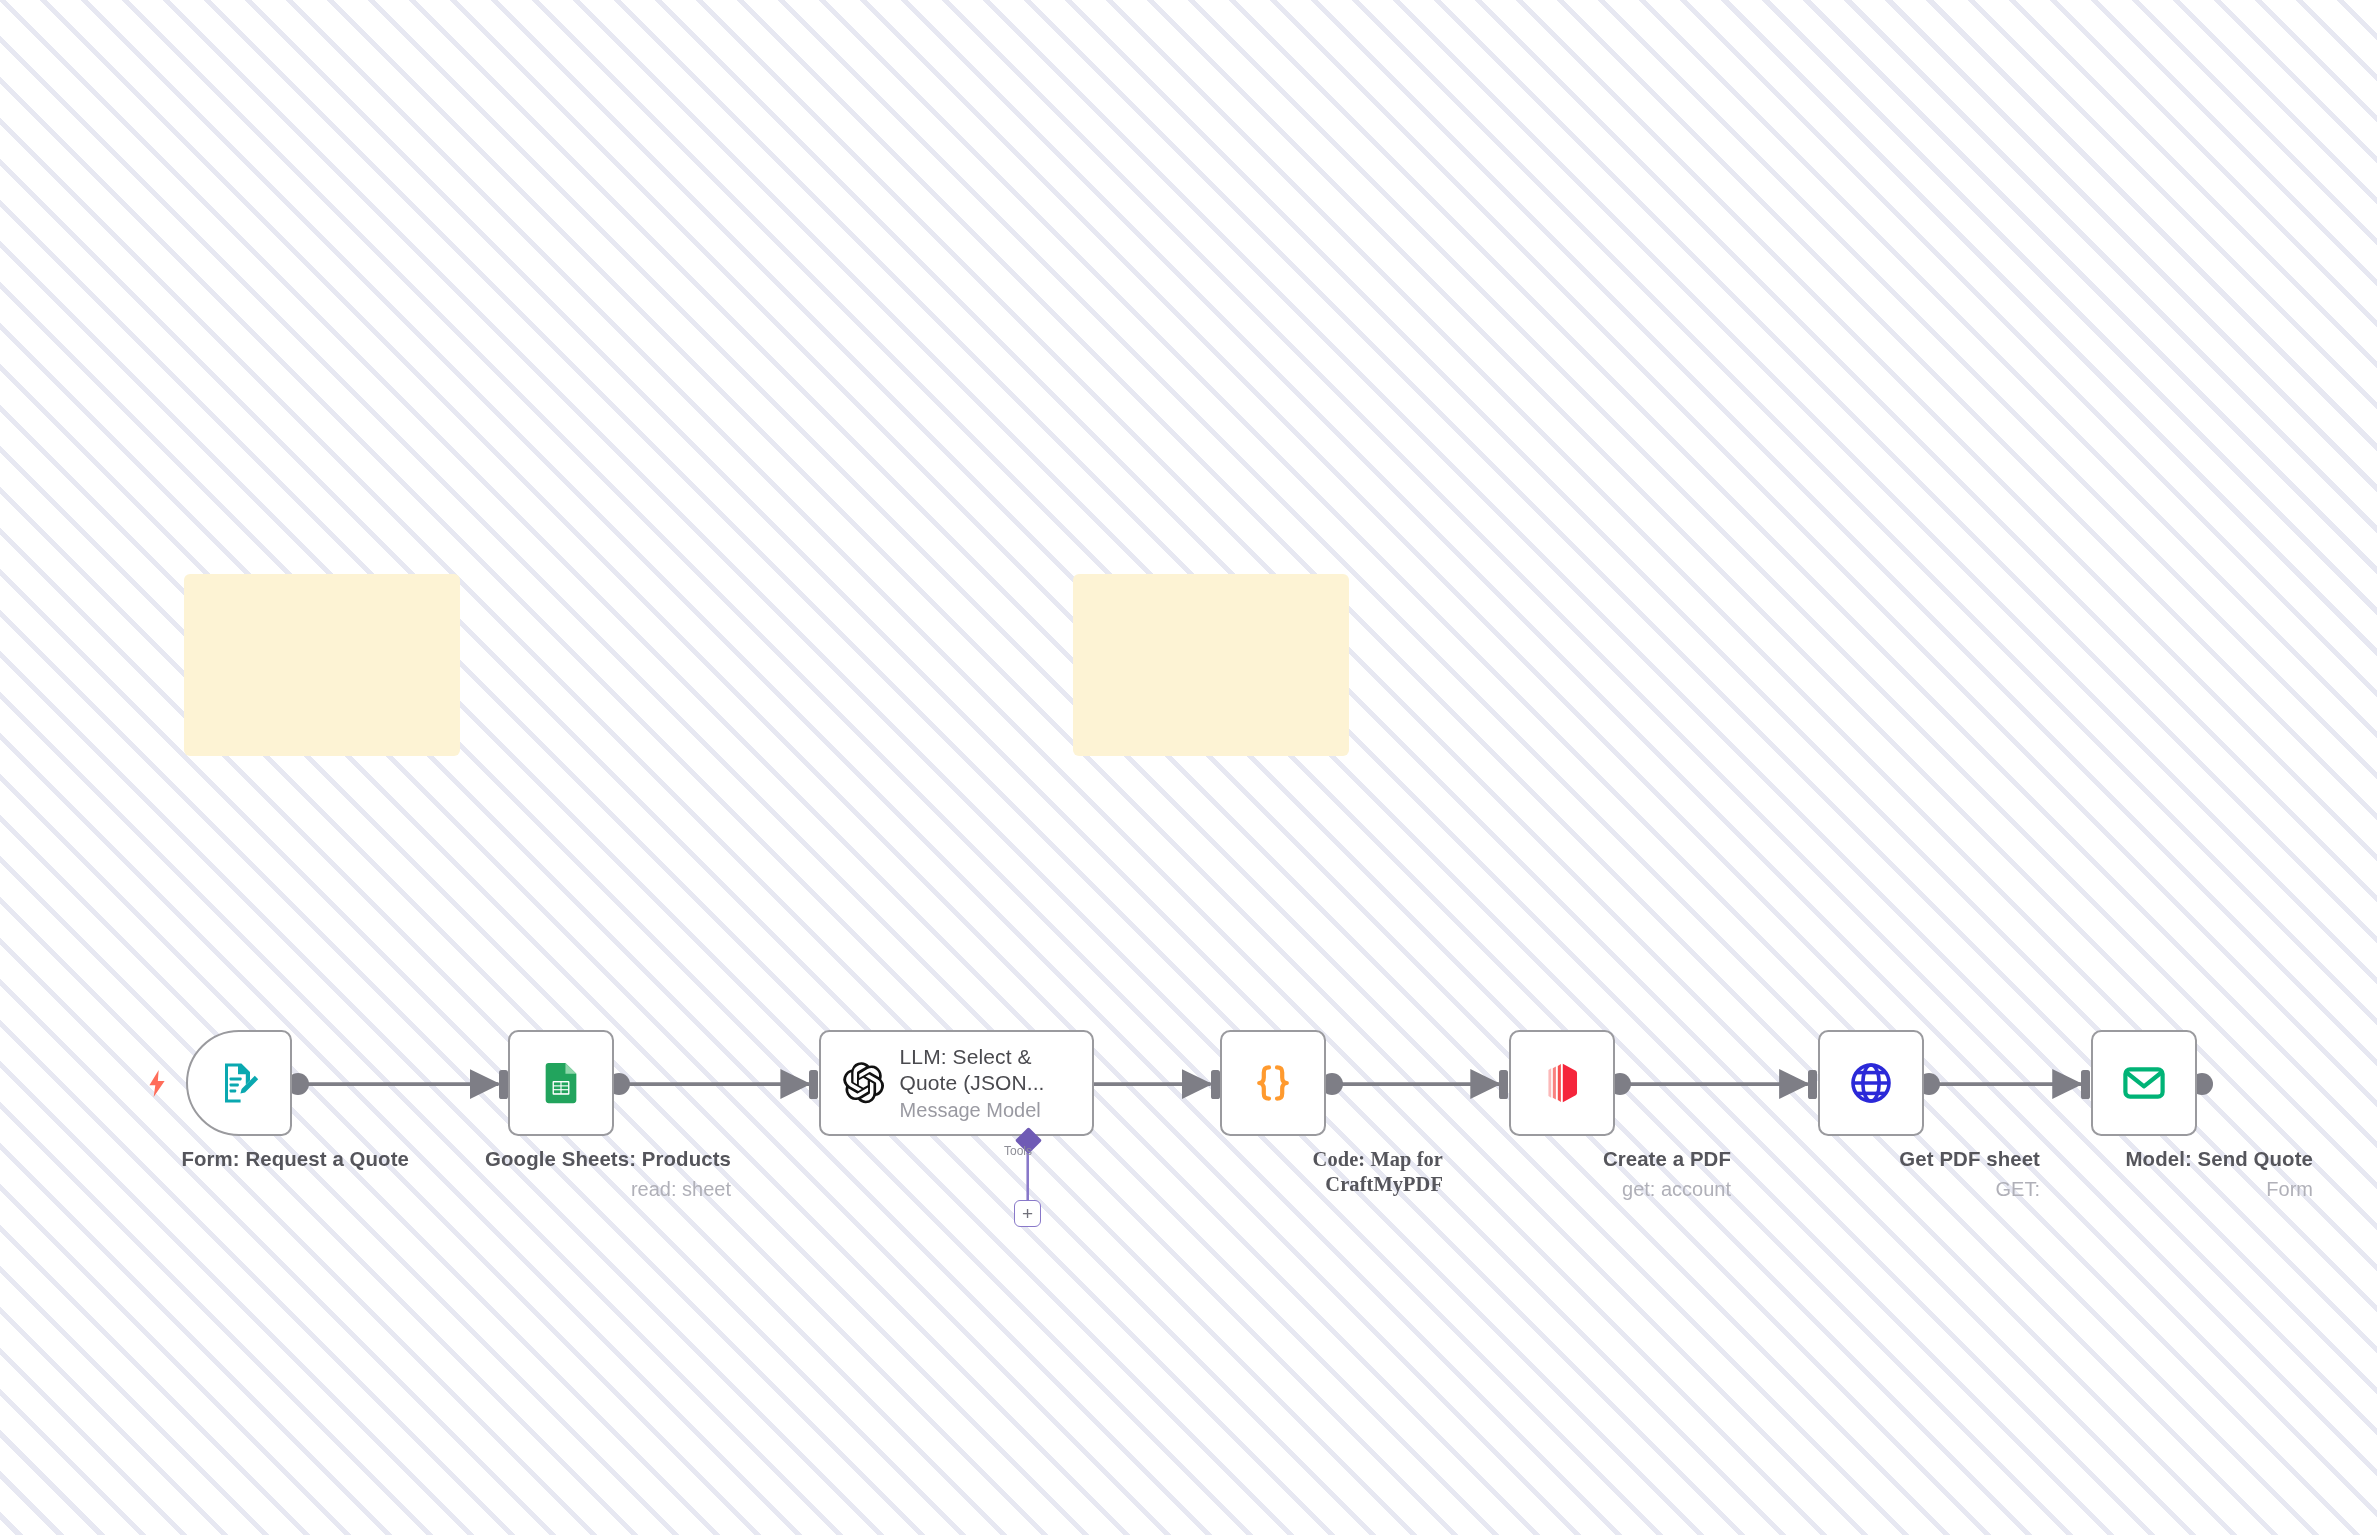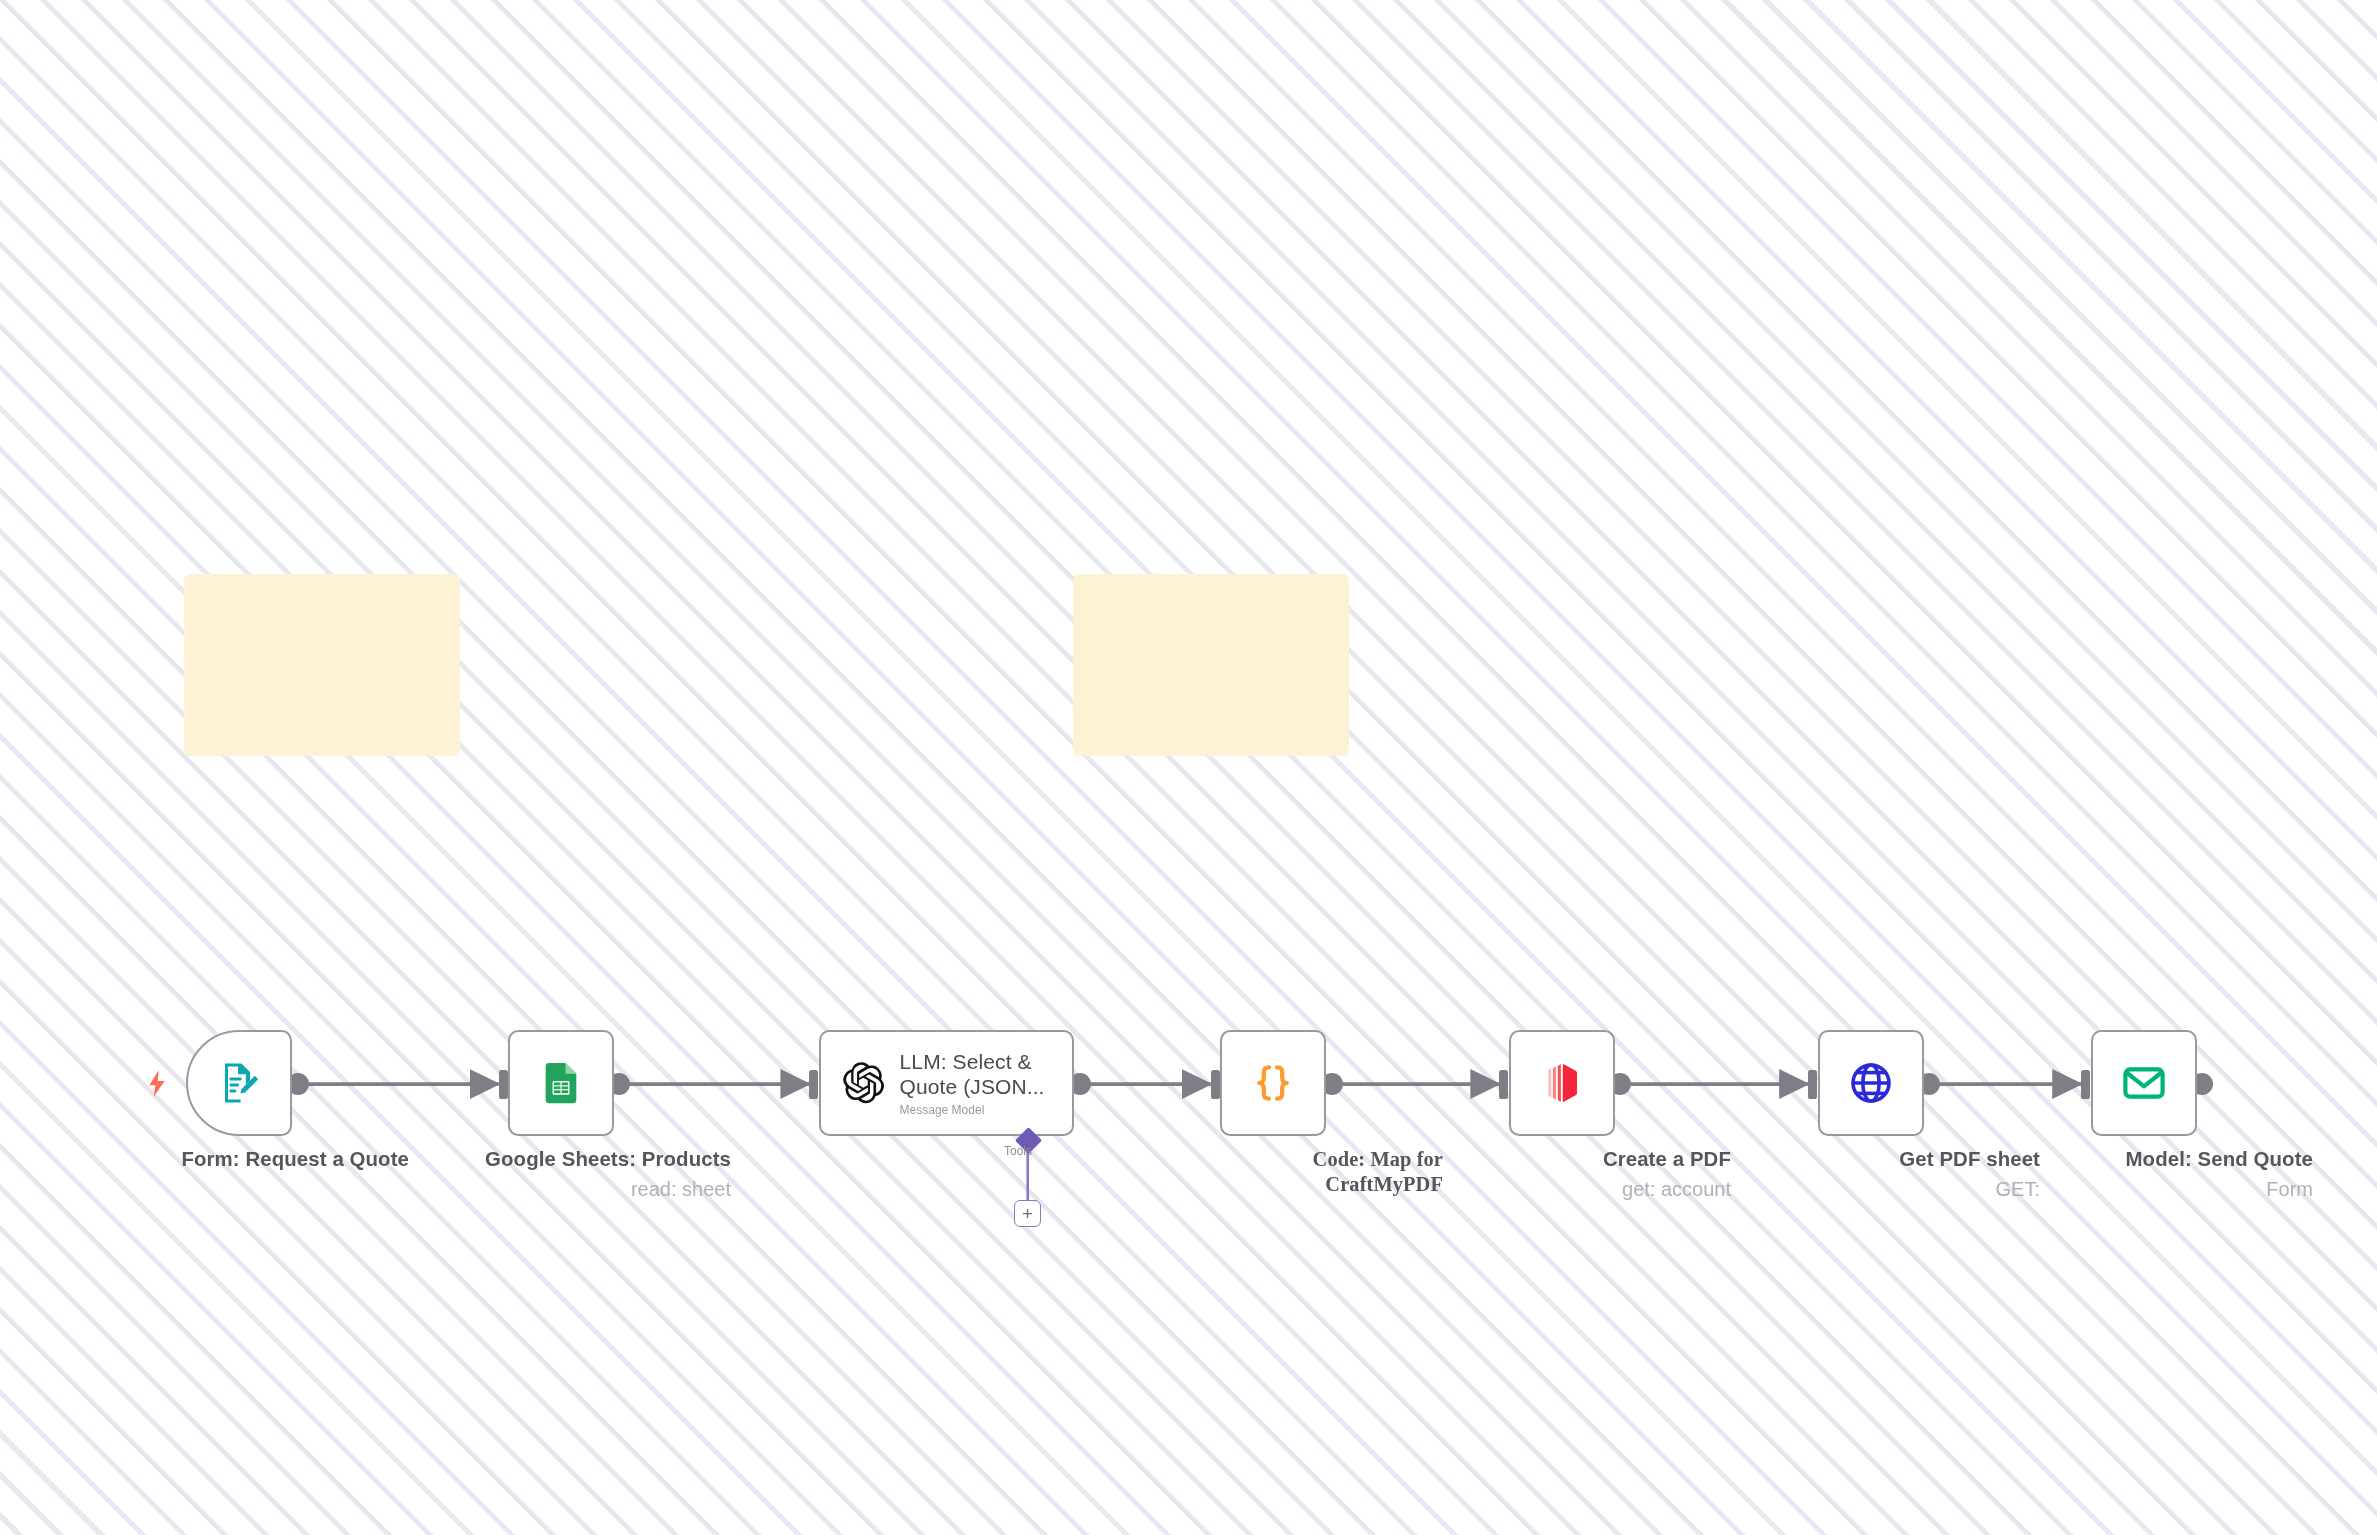--- a/index.html
+++ b/index.html
@@ -77,21 +77,21 @@
   }
   .inline-title {
     font-size: 21px;
     font-weight: 400;
     color: #4a4a4f;
     line-height: 1.22;
     letter-spacing: 0.1px;
     white-space: nowrap;
   }
   .inline-sub {
-    font-size: 12px;
+    font-size: 20px;
     color: #9a9aa2;
     margin-top: 3.4px;
     white-space: nowrap;
   }
 
   
   .node-label {
     position: absolute;
     text-align: right;
     pointer-events: none;
@@ -242,21 +242,21 @@
           <rect x="12.3" y="15.8" width="3.4" height="1.5"></rect>
         </g>
       </svg>
     </span>
   </div>
   <div class="node-label" style="left:391px; top:1147px; width:340px;">
     <div class="nl-title">Google Sheets: Products</div>
     <div class="nl-sub">read: sheet</div>
   </div>
 
-  <div class="node wide" style="left:819px; top:1030px; width:255px; height:106px;">
+  <div class="node wide" style="left:819px; top:1030px; width:275px; height:106px;">
     <span class="node-icon">
       <svg width="46" height="46" viewBox="0 0 24 24">
         <path fill="#111111" d="M21.5 10a5.3 5.3 0 0 0-.46-4.37 5.4 5.4 0 0 0-5.8-2.58A5.35 5.35 0 0 0 11.2 1.2a5.4 5.4 0 0 0-5.14 3.72A5.33 5.33 0 0 0 2.5 7.5a5.4 5.4 0 0 0 .66 6.32 5.3 5.3 0 0 0 .46 4.37 5.4 5.4 0 0 0 5.8 2.58 5.34 5.34 0 0 0 4.03 1.8 5.4 5.4 0 0 0 5.15-3.73 5.33 5.33 0 0 0 3.56-2.58A5.4 5.4 0 0 0 21.5 10zm-8.04 11.2a4 4 0 0 1-2.56-.93l.13-.07 4.25-2.45a.69.69 0 0 0 .35-.6v-5.99l1.8 1.04a.06.06 0 0 1 .03.05v4.96a4.02 4.02 0 0 1-4 4zM4.85 17.5a3.99 3.99 0 0 1-.48-2.68l.13.08 4.25 2.45a.69.69 0 0 0 .7 0l5.19-3v2.08a.07.07 0 0 1-.03.06L10.3 19a4.02 4.02 0 0 1-5.46-1.47zM3.73 8.2A4 4 0 0 1 5.82 6.45v5.05a.68.68 0 0 0 .35.6l5.18 2.99-1.8 1.04a.06.06 0 0 1-.06 0L5.2 13.65A4.02 4.02 0 0 1 3.73 8.2zm14.76 3.43l-5.19-3 1.8-1.03a.06.06 0 0 1 .06 0l4.3 2.48a4 4 0 0 1-.62 7.22v-5.06a.69.69 0 0 0-.35-.6zm1.8-2.7l-.13-.08-4.24-2.47a.69.69 0 0 0-.7 0l-5.18 3V7.3a.06.06 0 0 1 .02-.06l4.3-2.48a4.01 4.01 0 0 1 5.94 4.16zM8.86 12.63l-1.8-1.04a.07.07 0 0 1-.03-.05V6.58a4.01 4.01 0 0 1 6.58-3.08l-.13.07L9.23 6.02a.69.69 0 0 0-.35.6zm.97-2.1L12.14 9.2l2.32 1.33v2.67l-2.31 1.33-2.32-1.33z"></path>
       </svg>
     </span>
     <span class="inline-text">
       <span class="inline-title">LLM: Select &amp;</span>
       <span class="inline-title">Quote (JSON...</span>
       <span class="inline-sub">Message Model</span>
     </span>

